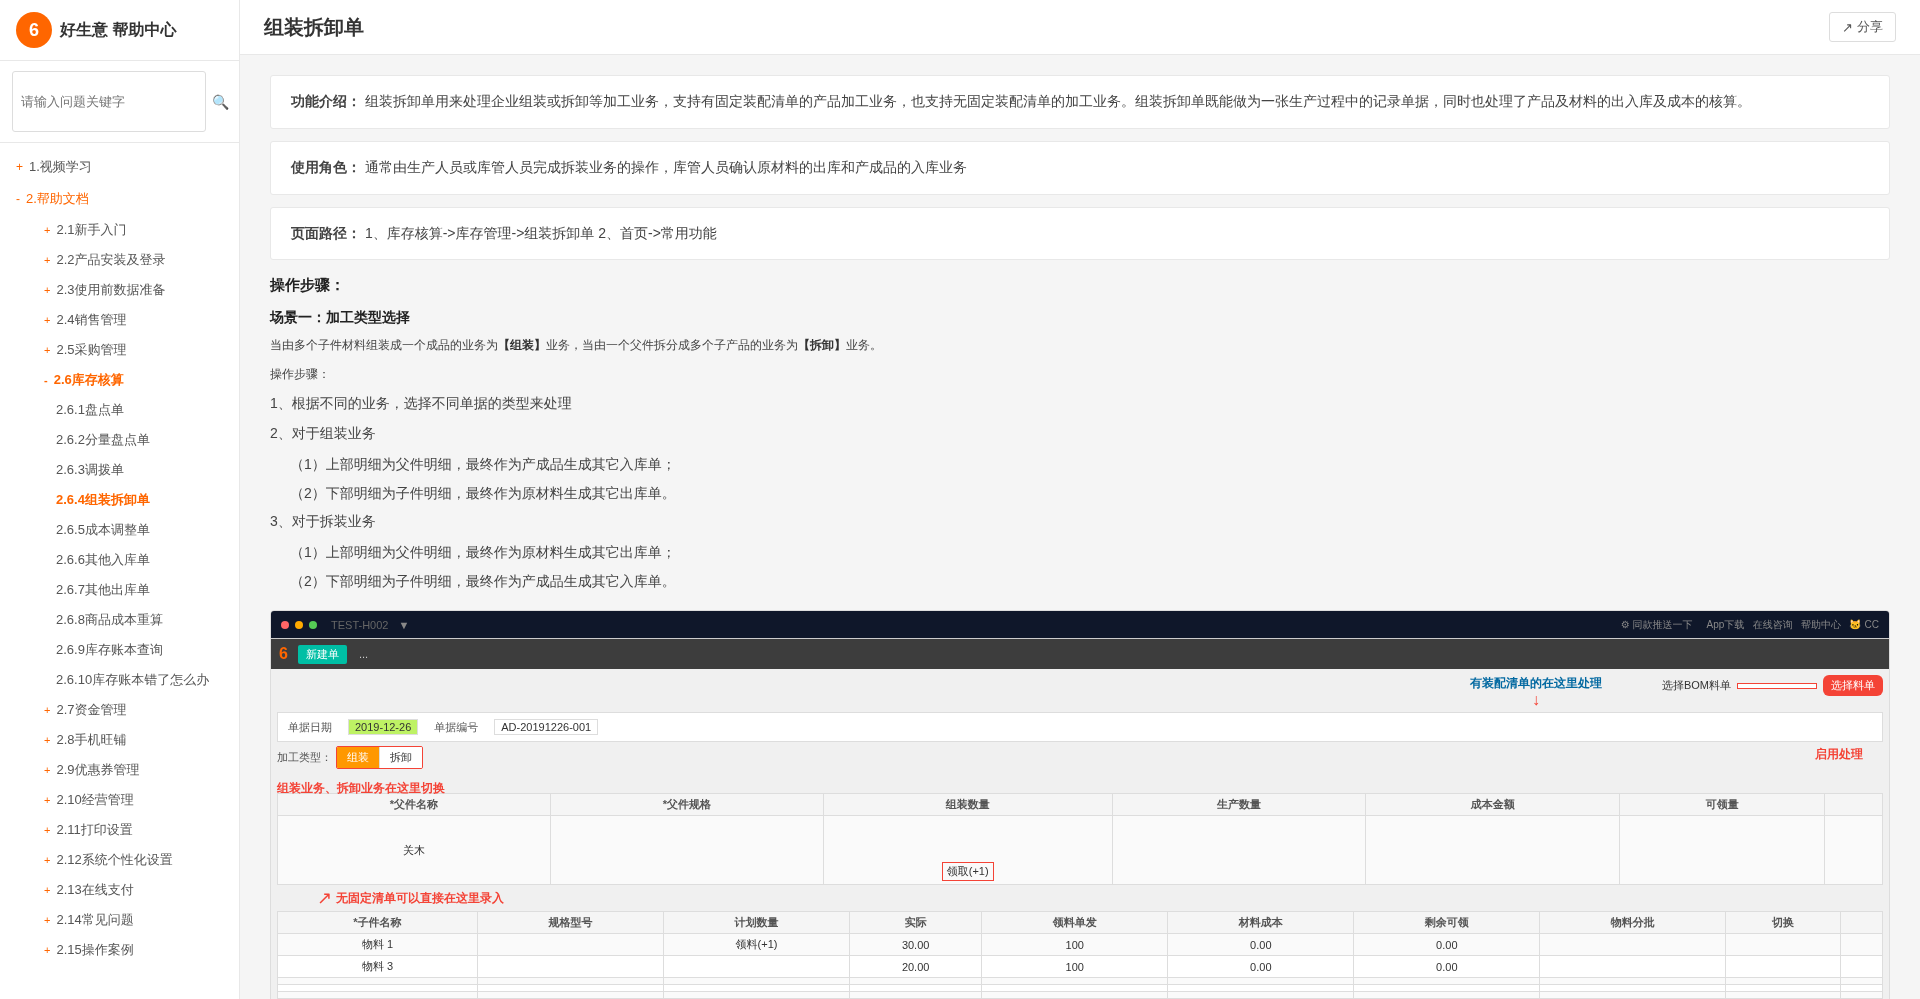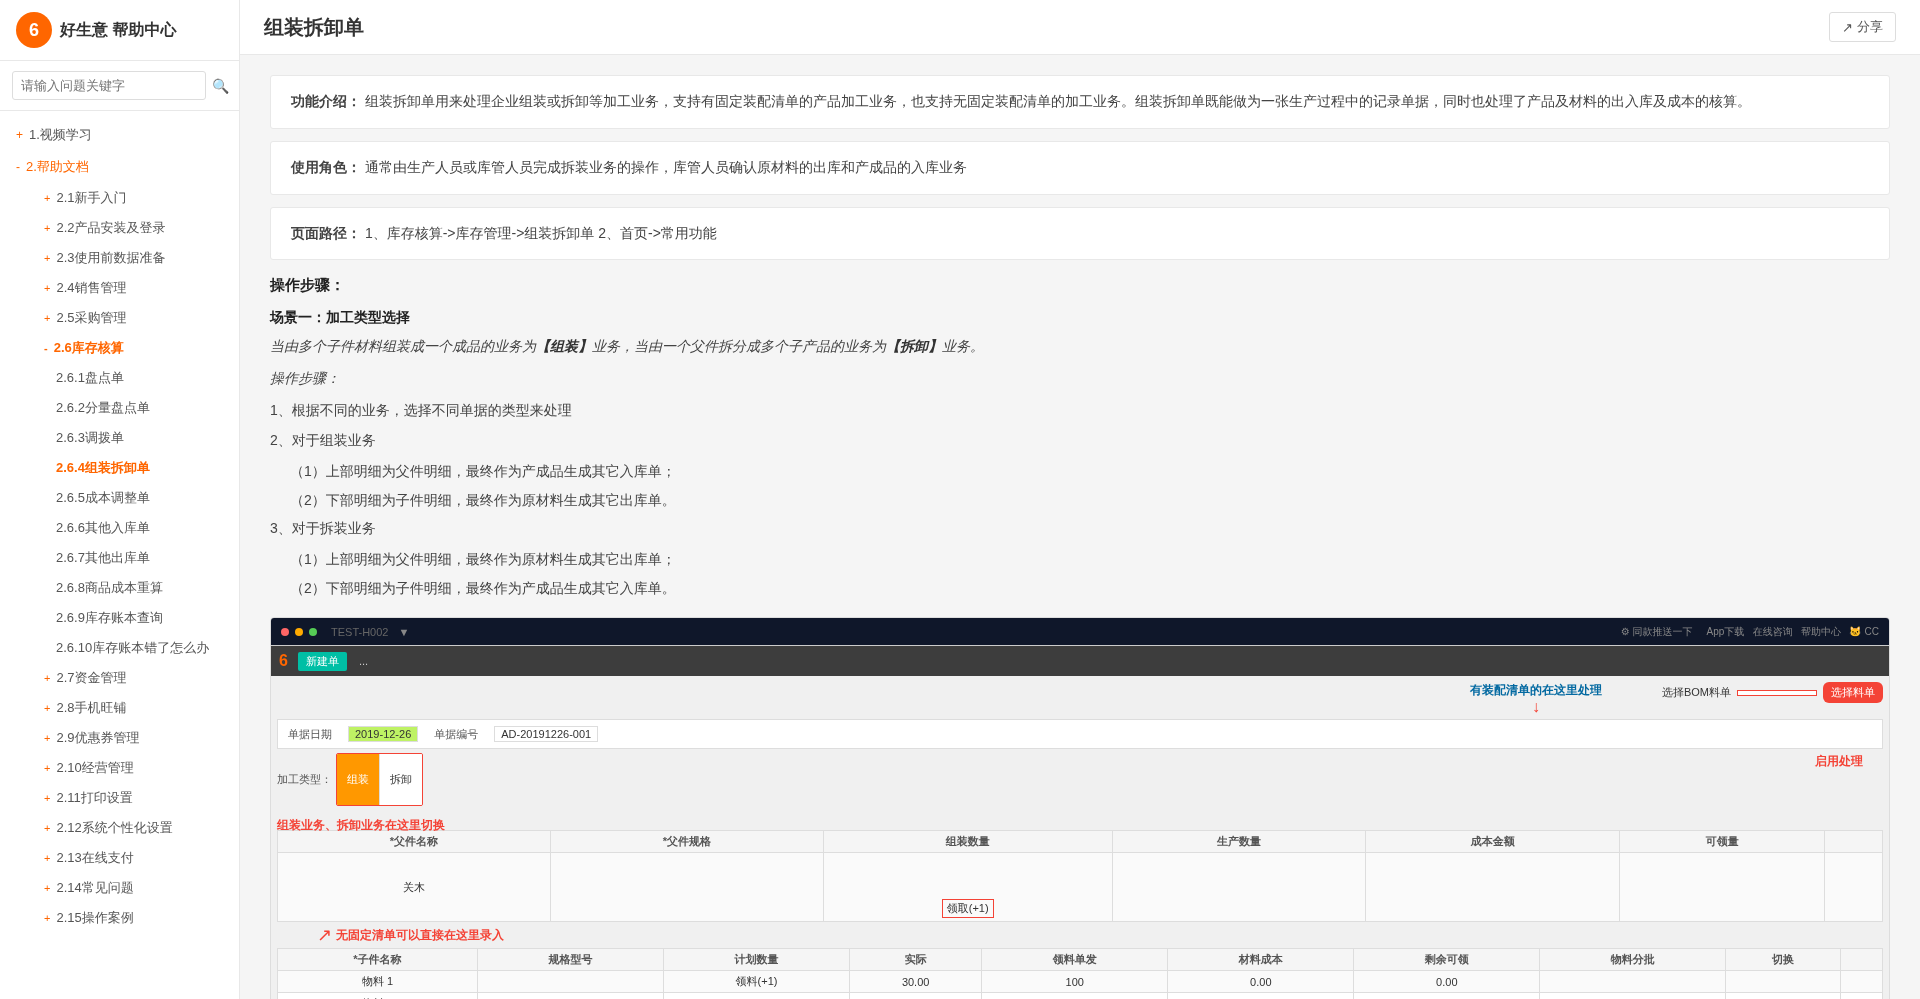--- a/index.html
+++ b/index.html
@@ -46,21 +46,21 @@
       padding: 10px 12px;
       border-bottom: 1px solid #e8e8e8;
       display: flex;
       align-items: center;
       gap: 6px;
     }
     .search-box input {
       flex: 1;
       border: 1px solid #ddd;
       border-radius: 3px;
-      padding: 6px 8px;
+      padding: 22px 8px;
       font-size: 13px;
       outline: none;
       color: #999;
     }
     .search-icon-btn {
       background: none;
       border: none;
       cursor: pointer;
       color: #999;
       font-size: 14px;
@@ -157,25 +157,24 @@
       margin: 16px 0 10px 0;
       color: #222;
     }
     .scene-title {
       font-weight: bold;
       font-size: 14px;
       margin: 14px 0 8px 0;
       color: #222;
     }
     .step-text {
-      font-size: 14px;
+      font-size: 12px;
       color: #444;
       margin-bottom: 8px;
       line-height: 1.7;
-      font-style: italic;
     }
     .step-text .bold-link {
       font-weight: bold;
       color: #333;
     }
     .sub-step {
       padding-left: 20px;
       font-size: 14px;
       color: #444;
       line-height: 1.8;
@@ -457,21 +456,21 @@
             <span style="color:#555;">单据编号</span>
             <span style="color:#333; border:1px solid #ddd; padding:1px 6px; background:#fff;">AD-20191226-001</span>
             <span style="flex:1;"></span>
           </div>
 
           <div style="display:flex; align-items:center; gap:8px; margin-bottom:4px; position:relative;">
             <div style="display:flex; align-items:center; gap:4px;">
               <span style="font-size:11px; color:#555;">加工类型：</span>
               <div style="display:flex; border:1px solid #f44336; border-radius:2px; overflow:hidden;">
                 <button style="background:#ff9800; color:#fff; border:none; font-size:11px; padding:2px 10px;">组装</button>
-                <button style="background:#fff; color:#333; border:none; border-left:1px solid #ddd; font-size:11px; padding:18px 10px;">拆卸</button>
+                <button style="background:#fff; color:#333; border:none; border-left:1px solid #ddd; font-size:11px; padding:3px 10px;">拆卸</button>
               </div>
             </div>
             <span style="margin-left:20px;"></span>
 
             <div style="position:absolute; left:0; bottom:-28px; display:flex; align-items:center; gap:4px;">
               <span style="color:#f44336; font-size:12px; font-weight:bold;">组装业务、拆卸业务在这里切换</span>
             </div>
 
             <div style="position:absolute; right:20px; top:0; display:flex; flex-direction:column; align-items:center;">
               <span style="color:#f44336; font-size:12px; font-weight:bold;">启用处理</span>

